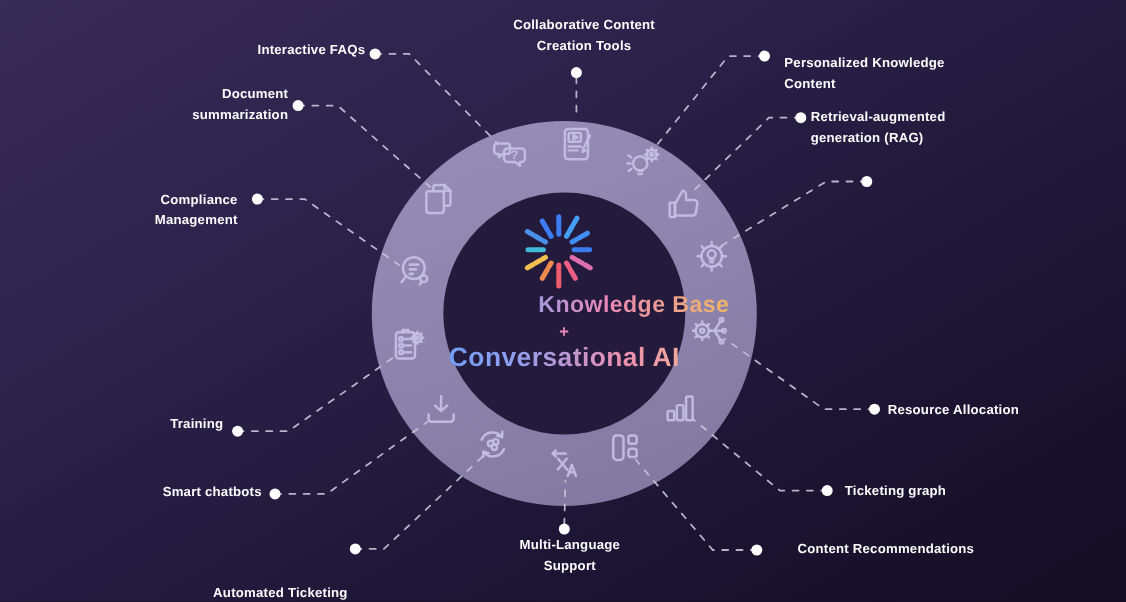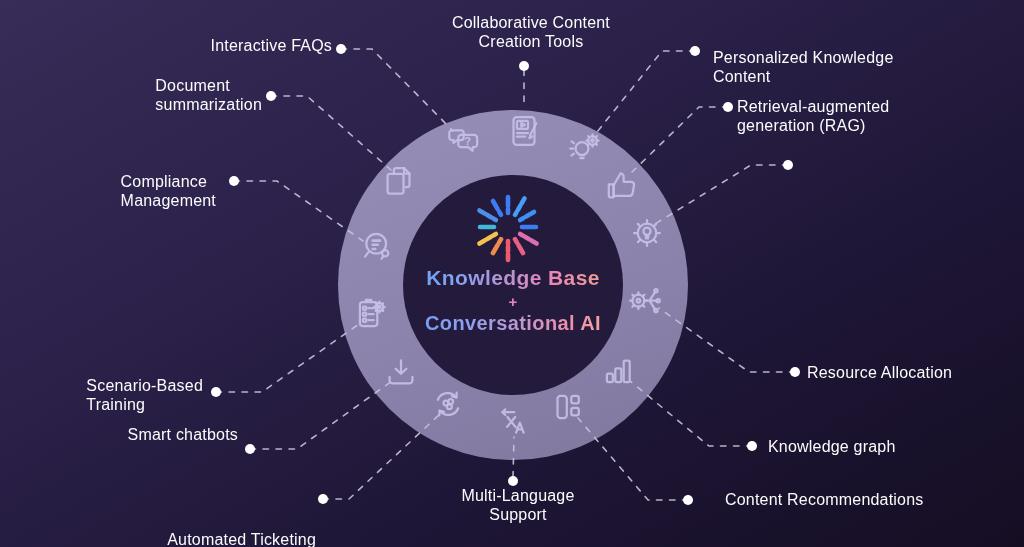--- a/index.html
+++ b/index.html
@@ -19,34 +19,34 @@
   }
   
   .center-title{
     position:absolute;left:363px;top:266px;width:300px;text-align:center;
     font-weight:bold;letter-spacing:.4px;
   }
   .title-top{
     font-size:21px;
     background:linear-gradient(90deg,#5b9cf6 0%,#7ea4f2 30%,#e887b8 62%,#f2b765 100%);
     -webkit-background-clip:text;background-clip:text;
-    -webkit-text-fill-color:transparent;color:transparent;
+    -webkit-text-fill-color:transparent;color:transparent;text-align:right;
   }
   .plus-sign{font-size:15px;color:#e887b8;margin:3px 0 2px 0;}
   .title-bottom{
-    font-size:20px;
+    font-size:24px;
     background:linear-gradient(90deg,#5b9cf6 0%,#8fa0f0 35%,#ec8fae 68%,#f6c08a 100%);
     -webkit-background-clip:text;background-clip:text;
     -webkit-text-fill-color:transparent;color:transparent;
   }
   
-  .label{position:absolute;font-weight:normal;font-size:16px;line-height:19px;
+  .label{position:absolute;font-weight:bold;font-size:12px;line-height:19px;
     color:#fdfcfd;letter-spacing:.2px;white-space:nowrap;}
   .label span{display:block;}
-  .r{text-align:left;}
+  .r{text-align:right;}
   .l{text-align:left;}
   .c{text-align:center;}
   
   .icon{position:absolute;width:36px;height:36px;}
   .icon svg{width:36px;height:36px;display:block;}
   .icon path,.icon rect,.icon circle,.icon line,.icon polyline{
     fill:none;stroke:#c6bfe6;stroke-width:1.5;stroke-linecap:round;stroke-linejoin:round;opacity:.92;}
   .icon .fillbar{fill:#c6bfe6;stroke:none;}
   .icon text{fill:#c6bfe6;stroke:none;font-weight:bold;font-family:"Liberation Sans",sans-serif;}
   .overlay{position:absolute;left:0;top:0;}
@@ -140,27 +140,26 @@
     <span>generation (RAG)</span>
   </div>
   <div class="label r" style="right:808px;top:172px;">
     <span>Compliance</span>
     <span>Management</span>
   </div>
   <div class="label l" style="left:807px;top:363px;">
     <span>Resource Allocation</span>
   </div>
   <div class="label r" style="right:821px;top:376px;">
-    <span>Scenario-Based</span>
     <span>Training</span>
   </div>
   <div class="label l" style="left:768px;top:437px;">
-    <span>Knowledge graph</span>
-  </div>
-  <div class="label r" style="right:786px;top:425px;">
+    <span>Ticketing graph</span>
+  </div>
+  <div class="label r" style="right:786px;top:438px;">
     <span>Smart chatbots</span>
   </div>
   <div class="label l" style="left:705px;top:490px;margin-left:20px;">
     <span>Content Recommendations</span>
   </div>
   <div class="label r" style="right:708px;top:486px;margin-top:44px;">
     <span>Automated Ticketing</span>
     <span>System</span>
   </div>
   <div class="label c" style="left:398px;top:486px;width:240px;">

